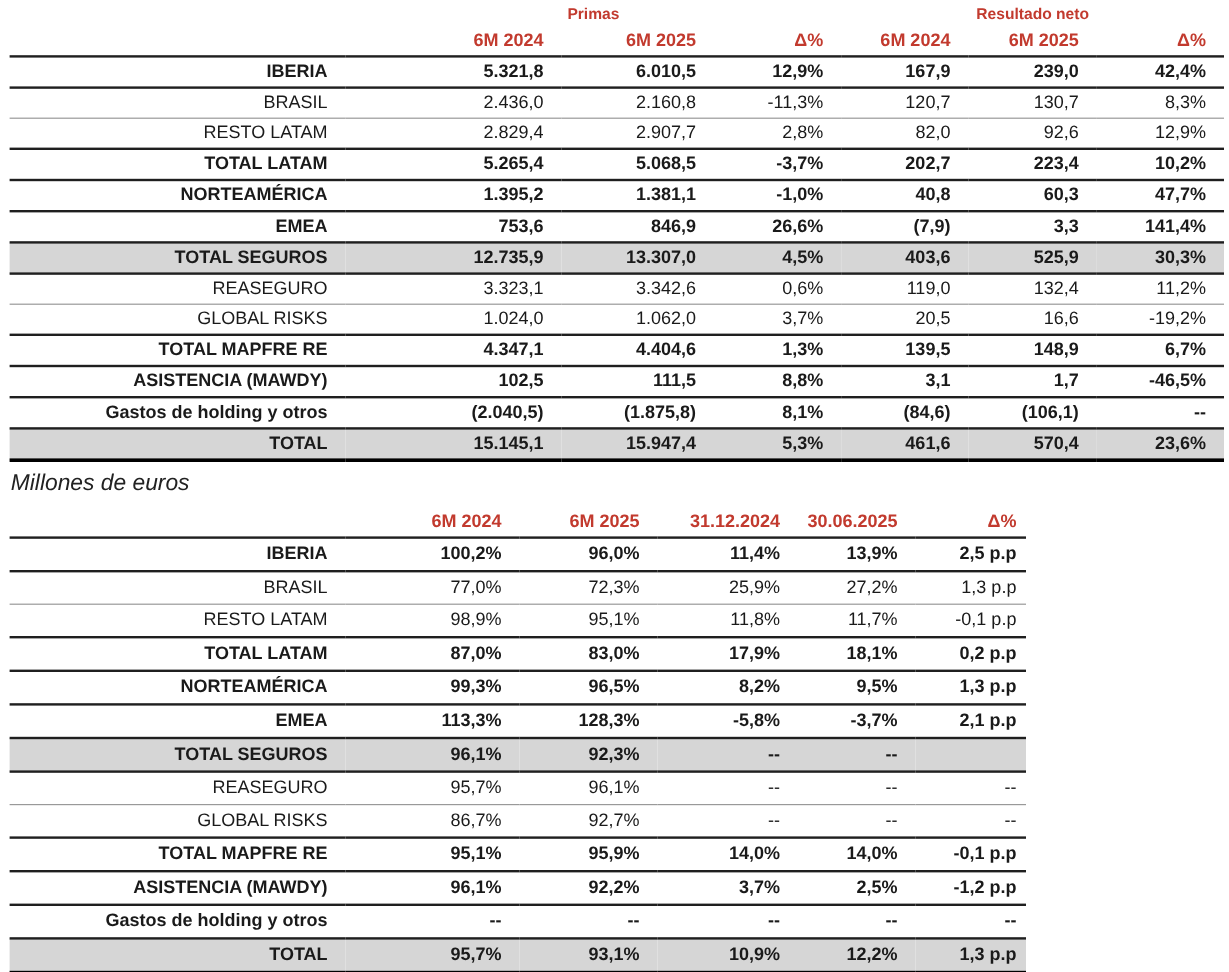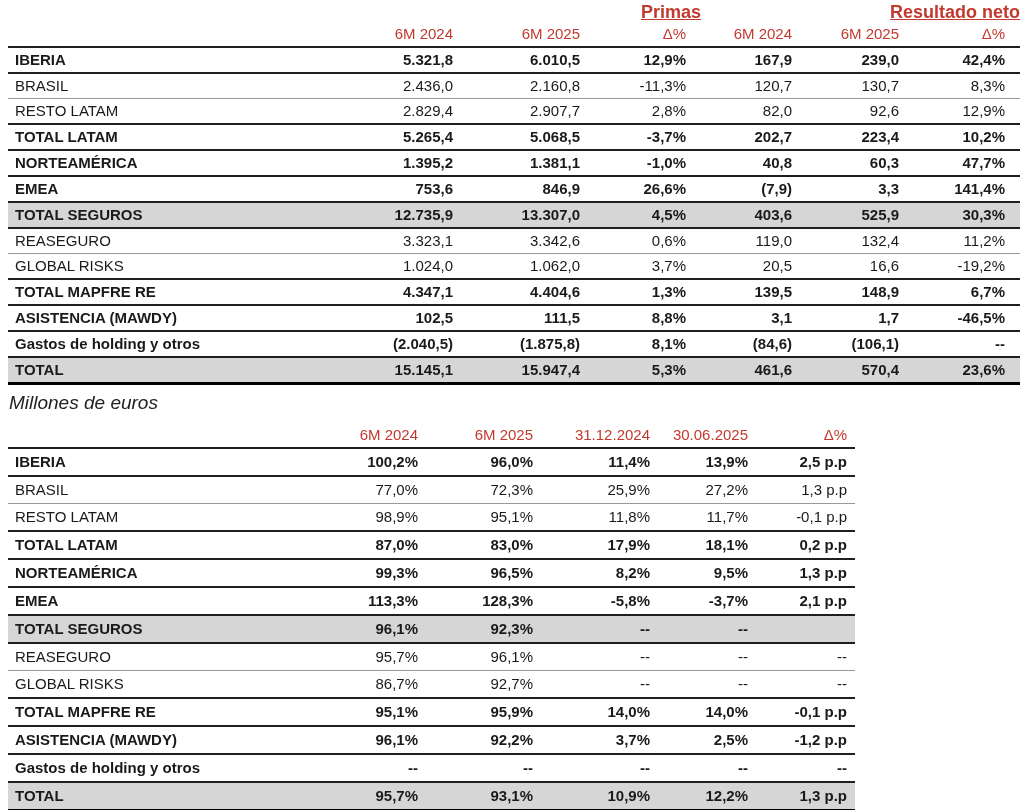--- a/index.html
+++ b/index.html
@@ -20,52 +20,51 @@
     box-sizing:border-box;
     padding:2px 0 0 8px;
   }
   table.fin{border-collapse:collapse;table-layout:fixed;}
   .t1{width:1012px;}
   .t2{width:847px;}
   
   tr.grp th{
     color:var(--red);
     font-weight:700;
-    font-size:18px;
-    text-align:right;
+    font-size:13px;
+    text-align:center;
     padding:0;height:20px;
     line-height:20px;
     white-space:nowrap;
-    text-decoration:underline;
   }
   .t2 tr.grp th span{position:relative;left:30px;}
   
   tr.cols th{
     color:var(--red);
-    font-weight:400;
+    font-weight:700;
     font-size:15px;
     text-align:right;
     padding:0 15px 1px 0;
     height:23px;line-height:23px;
     border-bottom:2px solid var(--line);
     white-space:nowrap;
   }
   tr.cols th.lbl{padding:0;}
   
   tbody td{
     font-size:15px;
     height:22px;line-height:22px;
     padding:1px 15px 1px 0;
     text-align:right;
     border-bottom:2px solid var(--line);
     white-space:nowrap;
   }
   .t2 tbody td{height:24px;line-height:24px;}
   .t2 tbody td:last-child, .t2 tr.cols th:last-child{padding-right:8px;}
-  tbody td.lbl{text-align:left;padding-left:7px;}
+  tbody td.lbl{text-align:right;padding-left:7px;}
   tr.bold td{font-weight:700;}
   tr.gray td{background:var(--gray);}
   tr.thin td{border-bottom:1px solid var(--thinline);}
   tr.thick td{border-bottom:3px solid #000;}
   .footnote{
     font-style:italic;
     font-size:19px;
     color:#222;
     margin:7px 0 9px 1px;
   }

